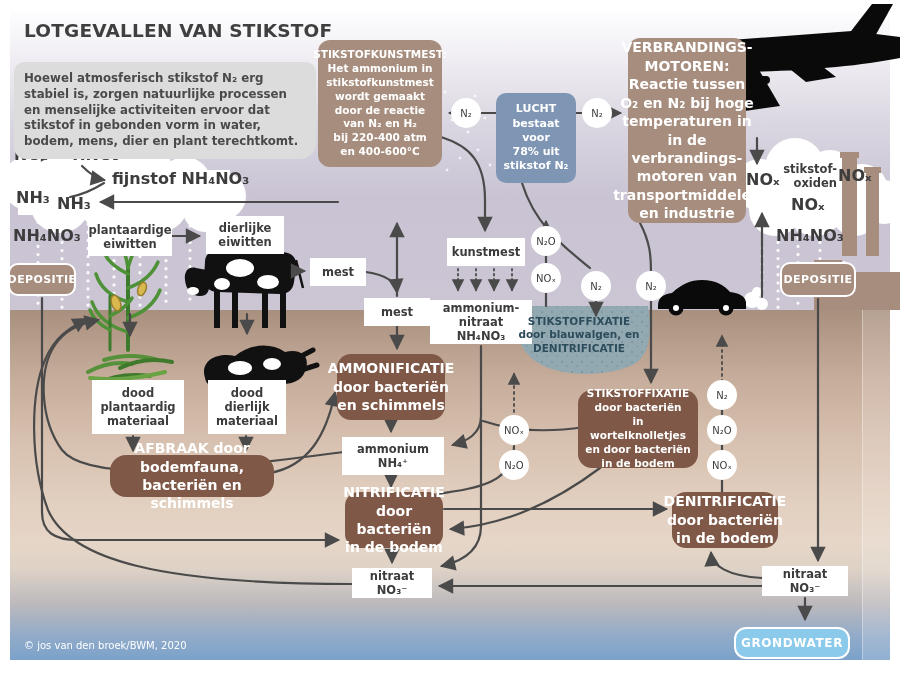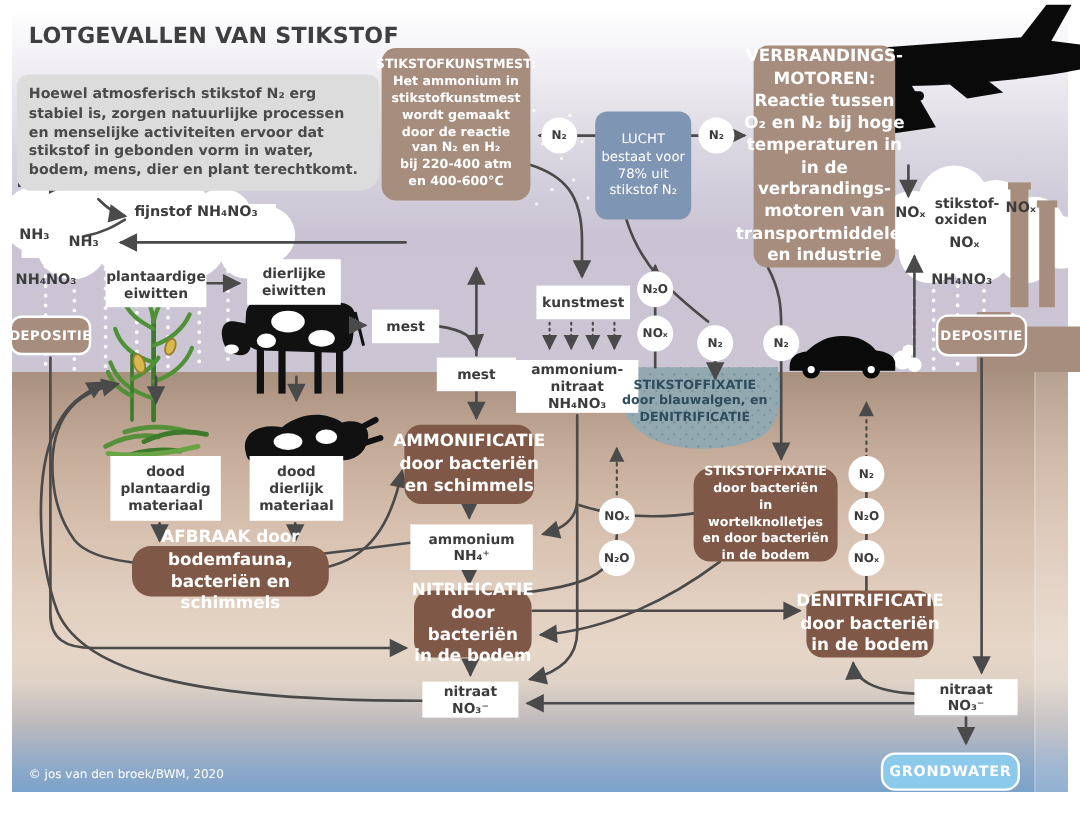--- a/index.html
+++ b/index.html
@@ -10,28 +10,28 @@
        background:linear-gradient(180deg,#a8907e 0%,#b49a88 7%,#c7ad9b 20%,#d6bfae 36%,#e0cdbd 52%,#e6d6c7 66%,#ded2c6 74%,#bcb9bd 84%,#92abc9 93%,#7ba2ca 100%)}
   .rightstrip{position:absolute;left:862px;top:310px;width:28px;height:350px;background:rgba(255,255,255,.16);border-left:1px solid rgba(255,255,255,.35)}
   svg.art{position:absolute;left:0;top:0;z-index:2}
   .bx{position:absolute;display:flex;align-items:center;justify-content:center;text-align:center;
       box-sizing:border-box;white-space:pre-line;z-index:3}
   .white{background:#fff;color:#3c3c3c;font-weight:bold;font-size:11.5px;line-height:1.22;padding:2px 4px}
   .dark{background:#7f5847;color:#fff;font-weight:bold;font-size:14px;line-height:1.32;border-radius:14px;padding:4px 6px}
   .dark.small{font-size:10.5px}
   .light{background:#a78d7d;color:#fff;font-weight:bold;font-size:14px;line-height:1.32;border-radius:12px;padding:6px 8px}
   .light.small{font-size:10.5px}
-  .lucht{background:#7e95b4;color:#fff;font-weight:normal;font-size:11px;line-height:1.3;border-radius:10px;padding:4px}
+  .lucht{background:#7e95b4;color:#fff;font-weight:bold;font-size:11px;line-height:1.3;border-radius:10px;padding:4px}
   .dep{background:#a78d7d;border:2px solid #fff;border-radius:10px;color:#fff;font-weight:bold;font-size:11px;letter-spacing:.4px}
   .gw{background:#8ccaec;border:2px solid #fff;border-radius:12px;color:#fff;font-weight:bold;font-size:12px;letter-spacing:.6px}
   .fixwater{color:#2d4d5c;font-weight:bold;font-size:10.5px;line-height:1.3;background:transparent}
   .mol{position:absolute;width:30px;height:30px;border-radius:50%;background:#fff;color:#3c3c3c;
-       display:flex;align-items:center;justify-content:center;font-weight:bold;font-size:10px;z-index:3}
-  .sl{position:absolute;color:#3c3c3c;font-weight:bold;font-size:12px;z-index:3;white-space:pre-line}
-  .sl.center{text-align:left}
+       display:flex;align-items:center;justify-content:center;font-weight:normal;font-size:10px;z-index:3}
+  .sl{position:absolute;color:#3c3c3c;font-weight:bold;font-size:16px;z-index:3;white-space:pre-line}
+  .sl.center{text-align:right}
   .title{position:absolute;left:24px;top:20px;font-size:18.5px;font-weight:bold;color:#3f3f3f;letter-spacing:.2px;z-index:4}
   .intro{position:absolute;left:14px;top:62px;width:302px;box-sizing:border-box;background:#dcdcdc;
          border-radius:10px 10px 16px 12px;padding:9px 10px;font-size:11.8px;font-weight:bold;color:#4a4a4a;line-height:1.34;z-index:4}
   .copy{position:absolute;left:24px;top:640px;font-size:10px;color:#fff;z-index:4}
 </style>
 </head>
 <body>
 
 <div class="stage">
   <div class="sky"></div>

